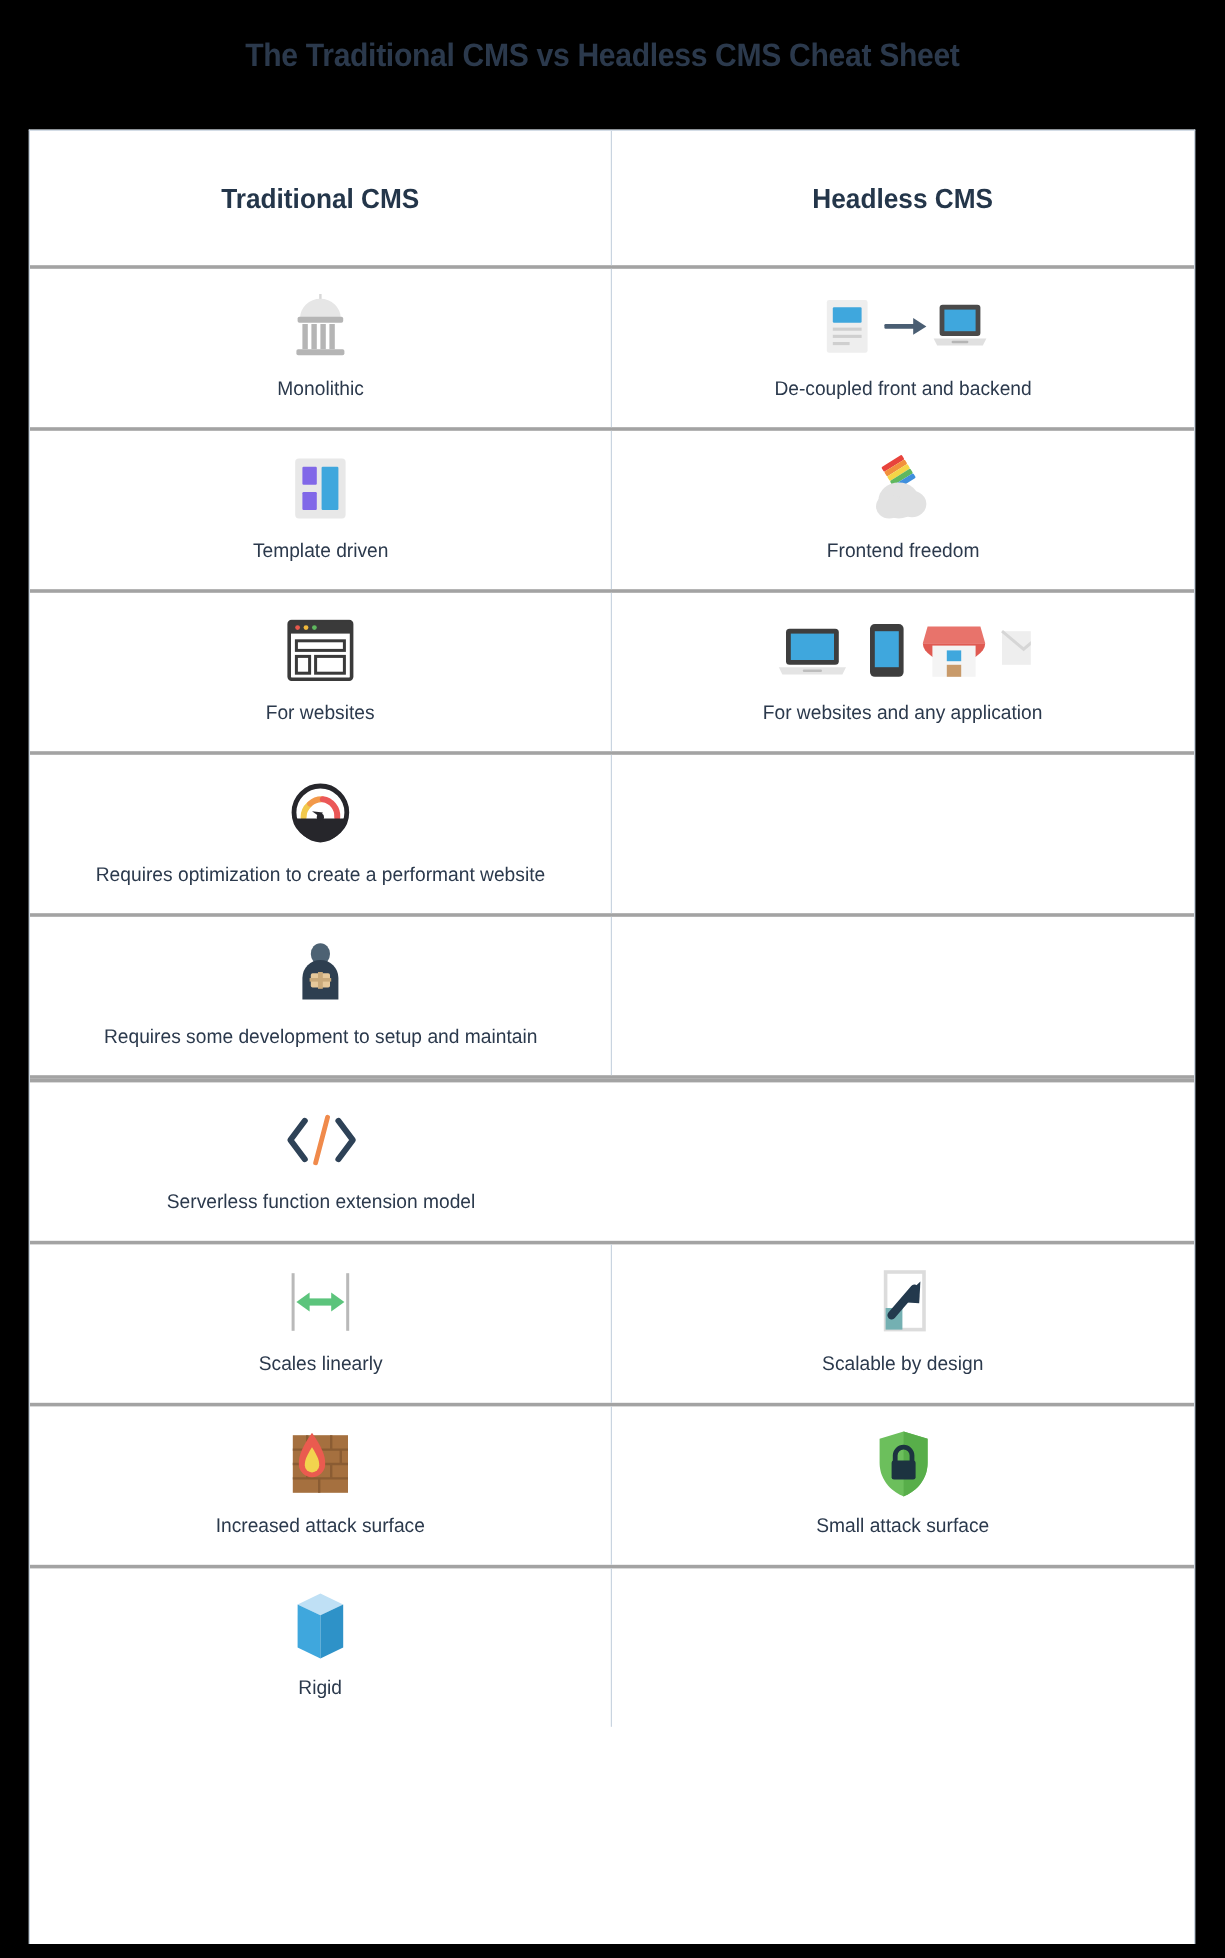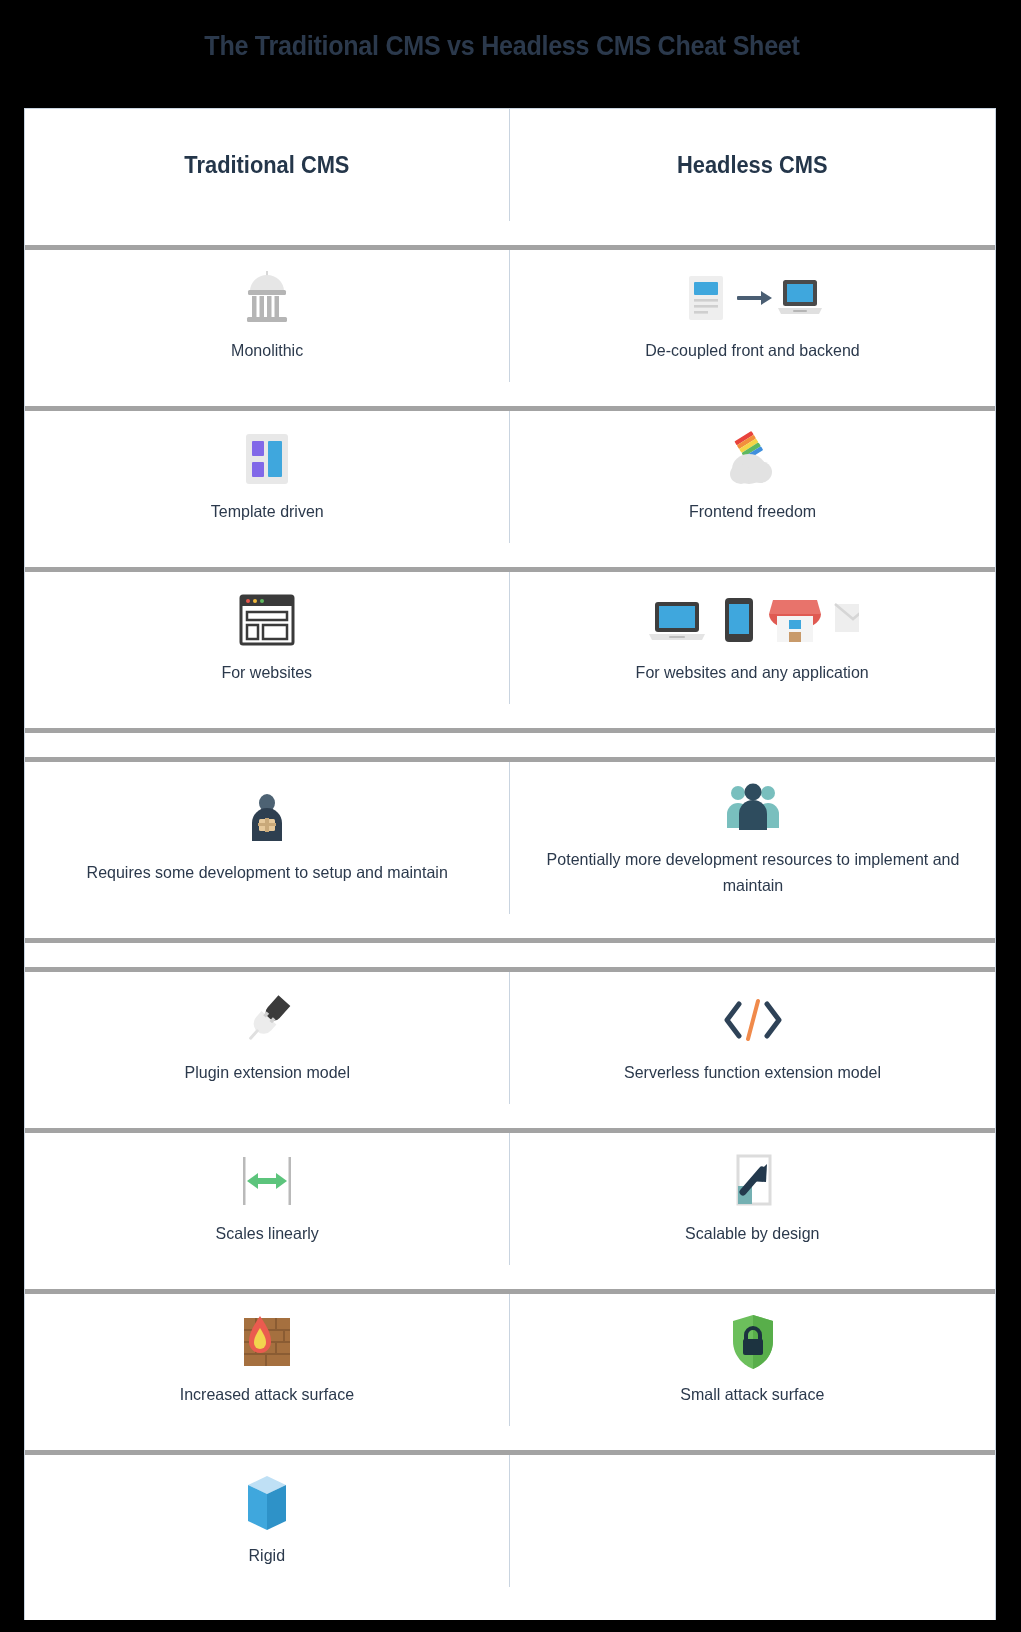--- a/index.html
+++ b/index.html
@@ -28,21 +28,21 @@
   #table-wrap {
     position: absolute;
     left: 24px; top: 108px;
     width: 972px; height: 1512px;
     background: #ffffff;
     border: 1px solid #c9d4e0;
     border-bottom: none;
     overflow: hidden;
   }
   .row { display: flex; width: 100%; }
-  .row + .row { border-top: 5px solid #a3a3a3; margin-top: 24px; }
+  .row + .row { border-top: 3px solid #a3a3a3; }
   .cell {
     width: 50%;
     display: flex;
     flex-direction: column;
     align-items: center;
     justify-content: center;
     padding: 14px 16px 16px;
     text-align: center;
   }
   .cell.left { border-right: 1px solid #c9d4e0; }
@@ -195,69 +195,55 @@
 
             <rect x="188" y="8" width="36" height="28" fill="#eeeeee"></rect>
             <path d="M188 8 l18 15 l18 -15" fill="none" stroke="#d6d6d6" stroke-width="2.5"></path>
           </svg>
         </div>
         <div class="cell-label">For websites and any application</div>
       </div>
     </div>
 
     <div class="row body-row">
+      <div class="cell left">
+        <div class="icon-box">
+          <svg width="52" height="52" viewBox="0 0 52 52">
+            <circle cx="26" cy="26" r="22" fill="none" stroke="#26262b" stroke-width="4"></circle>
+            <path d="M12 30 a14 14 0 0 1 4.6 -10.3" fill="none" stroke="#f2c94c" stroke-width="5" stroke-linecap="round"></path>
+            <path d="M17.5 18.7 a14 14 0 0 1 9.5 -3.7" fill="none" stroke="#f2994a" stroke-width="5" stroke-linecap="round"></path>
+            <path d="M28 15 a14 14 0 0 1 12 15" fill="none" stroke="#eb5757" stroke-width="5" stroke-linecap="round"></path>
+            <path d="M26 30 l-7 -5 l9 1 z" fill="#26262b"></path>
+            <path d="M6 31 a20 20 0 0 0 40 0 z" fill="#26262b"></path>
+            <circle cx="26" cy="30" r="3" fill="#26262b"></circle>
+          </svg>
+        </div>
+        <div class="cell-label">Requires optimization to create a performant website</div>
+      </div>
     </div>
 
     <div class="row body-row">
       <div class="cell left">
         <div class="icon-box">
           <svg width="46" height="54" viewBox="0 0 46 54">
             <ellipse cx="23" cy="10" rx="8" ry="9" fill="#4d6273"></ellipse>
             <path d="M8 48 v-18 a15 15 0 0 1 30 0 v18 z" fill="#2e3f50"></path>
             <rect x="15" y="26" width="16" height="12" rx="1.5" fill="#e6c89a"></rect>
             <rect x="14" y="30" width="18" height="3" fill="#c9a97a"></rect>
             <rect x="21" y="25" width="4" height="14" fill="#c9a97a"></rect>
           </svg>
         </div>
         <div class="cell-label">Requires some development to setup and maintain</div>
       </div>
-      <div class="cell">
-        <div class="icon-box">
-          <svg width="58" height="50" viewBox="0 0 58 50">
-            <circle cx="14" cy="11" r="7" fill="#79bfbe"></circle>
-            <path d="M3 46 v-14 a11 11 0 0 1 22 0 v14 z" fill="#79bfbe"></path>
-            <circle cx="44" cy="11" r="7" fill="#79bfbe"></circle>
-            <path d="M33 46 v-14 a11 11 0 0 1 22 0 v14 z" fill="#79bfbe"></path>
-            <circle cx="29" cy="10" r="8.5" fill="#2e4c5e"></circle>
-            <path d="M15 48 v-16 a14 14 0 0 1 28 0 v16 z" fill="#2e4c5e"></path>
-          </svg>
-        </div>
-        <div class="cell-label">Potentially more development resources to implement and maintain</div>
-      </div>
-    </div>
-
-    <div class="row body-row">
-    </div>
-
-    <div class="row body-row">
-      <div class="cell left">
-        <div class="icon-box">
-          <svg width="60" height="56" viewBox="0 0 60 56">
-            <g transform="rotate(42 30 28)">
-              <path d="M22 2 h16 v16 a8 8 0 0 1 -16 0 z" fill="#3b3b3b"></path>
-              <rect x="28.5" y="17" width="3" height="8" fill="#3b3b3b"></rect>
-              <path d="M20 25 h20 v8 a10 10 0 0 1 -20 0 z" fill="#ececec"></path>
-              <rect x="24" y="22" width="3.5" height="5" fill="#cfcfcf"></rect>
-              <rect x="32.5" y="22" width="3.5" height="5" fill="#cfcfcf"></rect>
-              <rect x="28.5" y="41" width="3" height="13" rx="1.5" fill="#e0e0e0"></rect>
-            </g>
-          </svg>
-        </div>
-        <div class="cell-label">Plugin extension model</div>
-      </div>
+    </div>
+
+    <div class="row body-row">
+    </div>
+
+    <div class="row body-row">
       <div class="cell">
         <div class="icon-box">
           <svg width="62" height="46" viewBox="0 0 62 46">
             <path d="M17 7 L5 23 L17 39" fill="none" stroke="#2e4257" stroke-width="5" stroke-linecap="round" stroke-linejoin="round"></path>
             <path d="M45 7 L57 23 L45 39" fill="none" stroke="#2e4257" stroke-width="5" stroke-linecap="round" stroke-linejoin="round"></path>
             <path d="M36 4 L26 42" fill="none" stroke="#f08a4b" stroke-width="4" stroke-linecap="round"></path>
           </svg>
         </div>
         <div class="cell-label">Serverless function extension model</div>
       </div>

